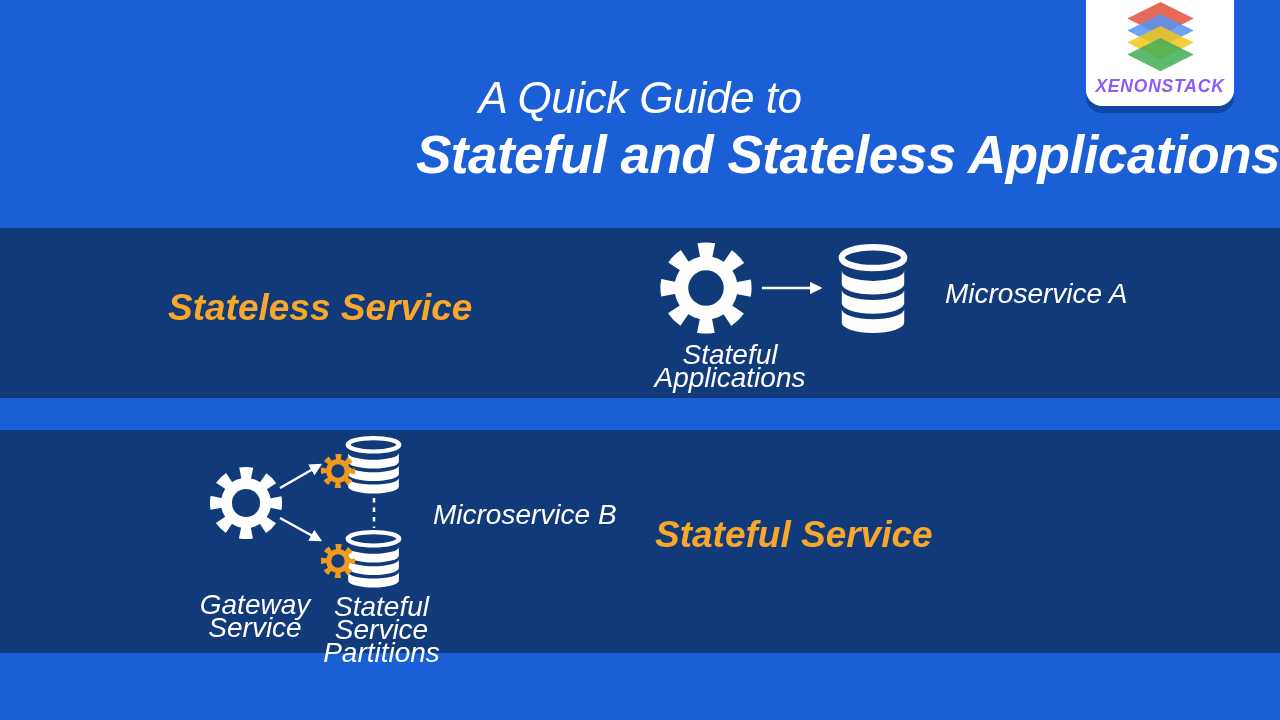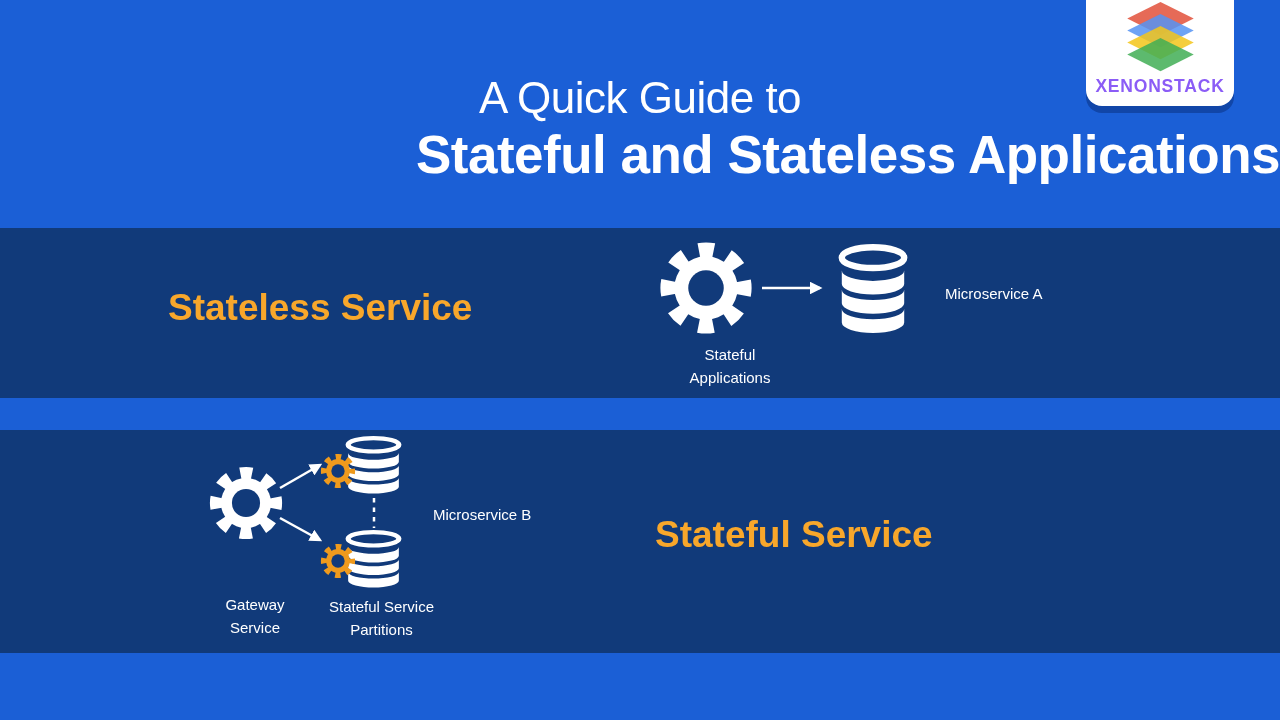--- a/index.html
+++ b/index.html
@@ -2,20 +2,21 @@
 <html><head>
 <meta charset="utf-8">
 <style>
   * { margin:0; padding:0; box-sizing:border-box; }
   html,body { background:#0a2a5a; }
   .canvas {
     position:relative; width:1280px; height:720px; overflow:hidden;
     background:#1b5fd6;
     font-family:"Liberation Sans","DejaVu Sans",sans-serif;
     color:#ffffff;
+    font-style:italic;
   }
   .band { position:absolute; left:0; width:1280px; background:#113a7a; }
   .band-stateless { top:228px; height:170px;padding-left:8px; }
   .band-stateful  { top:430px; height:223px; }
 
   .title-line1 {
     position:absolute; top:73px; left:0; width:1280px;
     text-align:center; font-size:44px; font-weight:400;
     letter-spacing:-0.5px; line-height:1.15;
   }
@@ -42,21 +43,21 @@
     color:#f8a72b; line-height:1.1; white-space:nowrap;
   }
   .heading-stateless { left:168px; top:288px; }
   .heading-stateful  { left:655px; top:515px; }
 
   .diagram-svg { position:absolute; overflow:visible; }
   .svg-stateless { left:650px; top:238px; width:270px; height:106px; }
   .svg-stateful  { left:190px; top:430px; width:420px; height:175px; }
 
   .label {
-    position:absolute; color:#ffffff; font-size:15px; line-height:23px;
+    position:absolute; color:#ffffff; font-size:28px; line-height:23px;
     text-align:center; white-space:pre-line;
   }
   .label-nowrap { white-space:nowrap; text-align:left; }
   .lbl-stateful-apps { left:640px; top:343px; width:180px; }
   .lbl-sql-db        { left:782px; top:343px; width:180px; }
   .lbl-micro-a       { left:945px; top:282px; }
   .lbl-gateway       { left:175px; top:593px; width:160px; }
   .lbl-partitions    { left:289px; top:595px; width:185px; }
   .lbl-micro-b       { left:433px; top:503px; }
 

